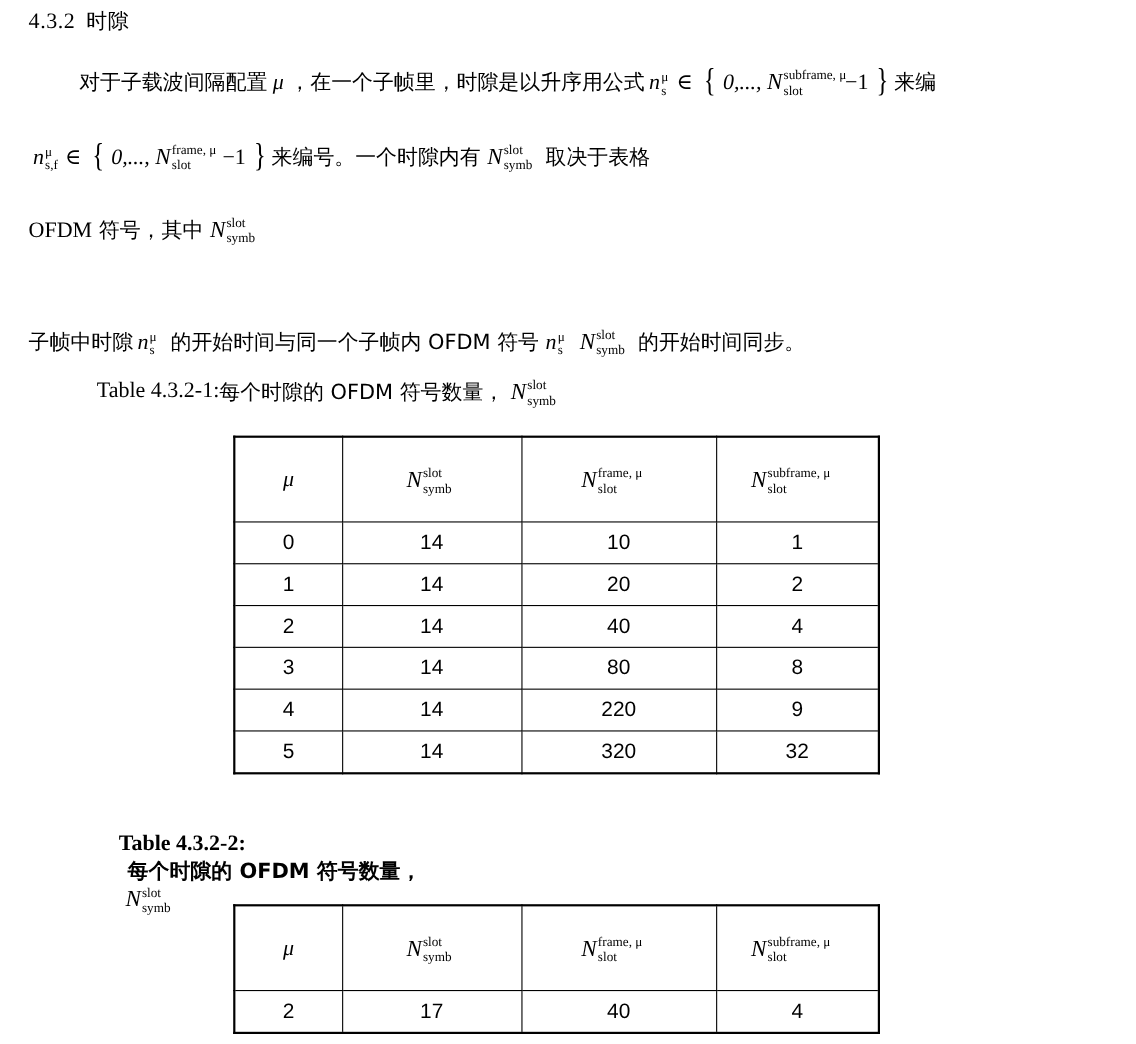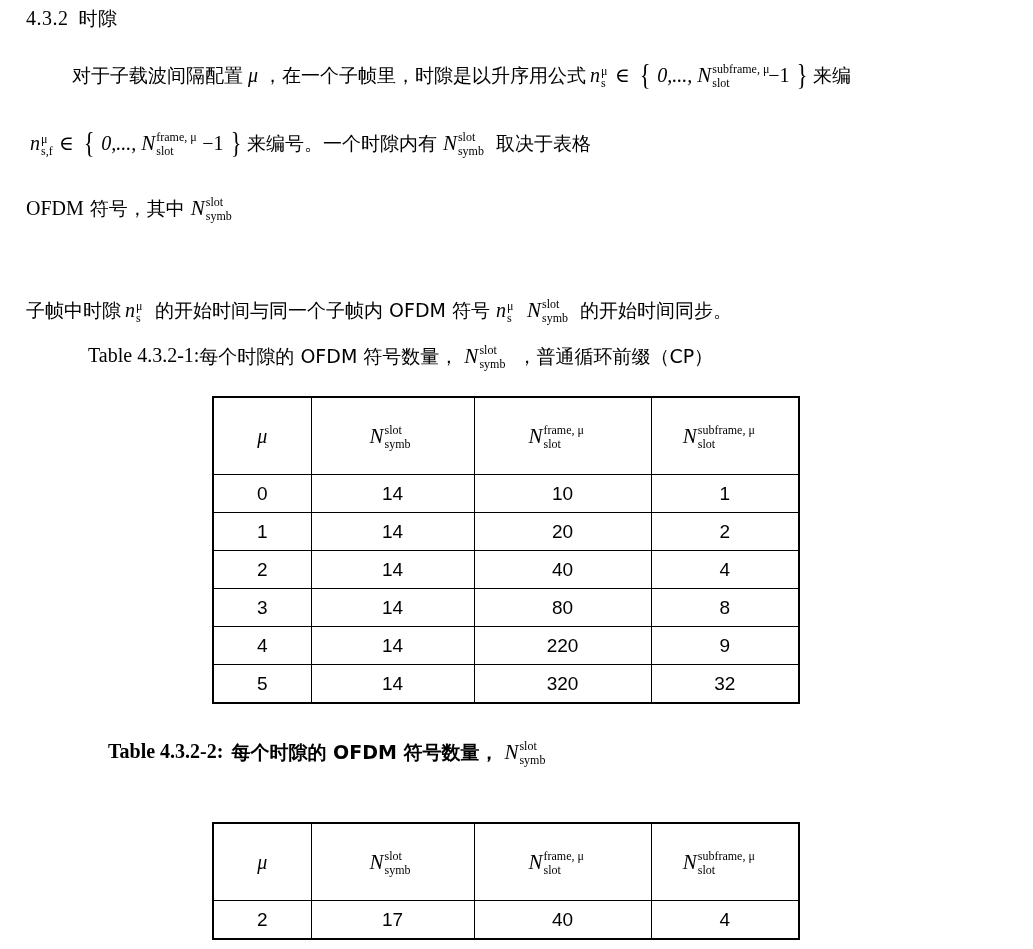--- a/index.html
+++ b/index.html
@@ -96,21 +96,21 @@
 
   
   .caption {
     position: absolute;
     font-size: 20px;
     white-space: nowrap;
     display: flex;
     align-items: flex-start;
   }
   .caption-1 { left: 88px; top: 344px; }
-  .caption-2 { left: 108px; top: 740px; font-weight: bold; }
+  .caption-2 { left: 108px; top: 756px; font-weight: bold; flex-direction: column; }
   .caption-2 .zh { font-weight: bold; }
   .caption-2 .lat { font-weight: bold; }
 
   
   .tbl {
     position: absolute;
     border-collapse: collapse;
     border: 2px solid #000;
     table-layout: fixed;
     background: #fff;
@@ -205,21 +205,20 @@
     <span class="zh">的开始时间同步。</span>
   </div>
 
   <div class="caption caption-1">
     <span class="lat">Table 4.3.2-1:</span>
     <span class="zh">每个时隙的 OFDM 符号数量，</span>
     <span class="math" style="padding:0 4px 0 6px;">
       <span class="mvar">N</span><span class="scripts"><span class="sup">slot</span><span class="sub">symb</span></span>
       <span style="display:inline-block;width:30px;"></span>
     </span>
-    <span class="zh">，普通循环前缀（CP）</span>
   </div>
 
   <table class="tbl" id="table1">
     <colgroup>
       <col class="col-mu">
         <col class="col-symb">
         <col class="col-fr">
         <col class="col-sub">
     </colgroup>
     <tbody>

